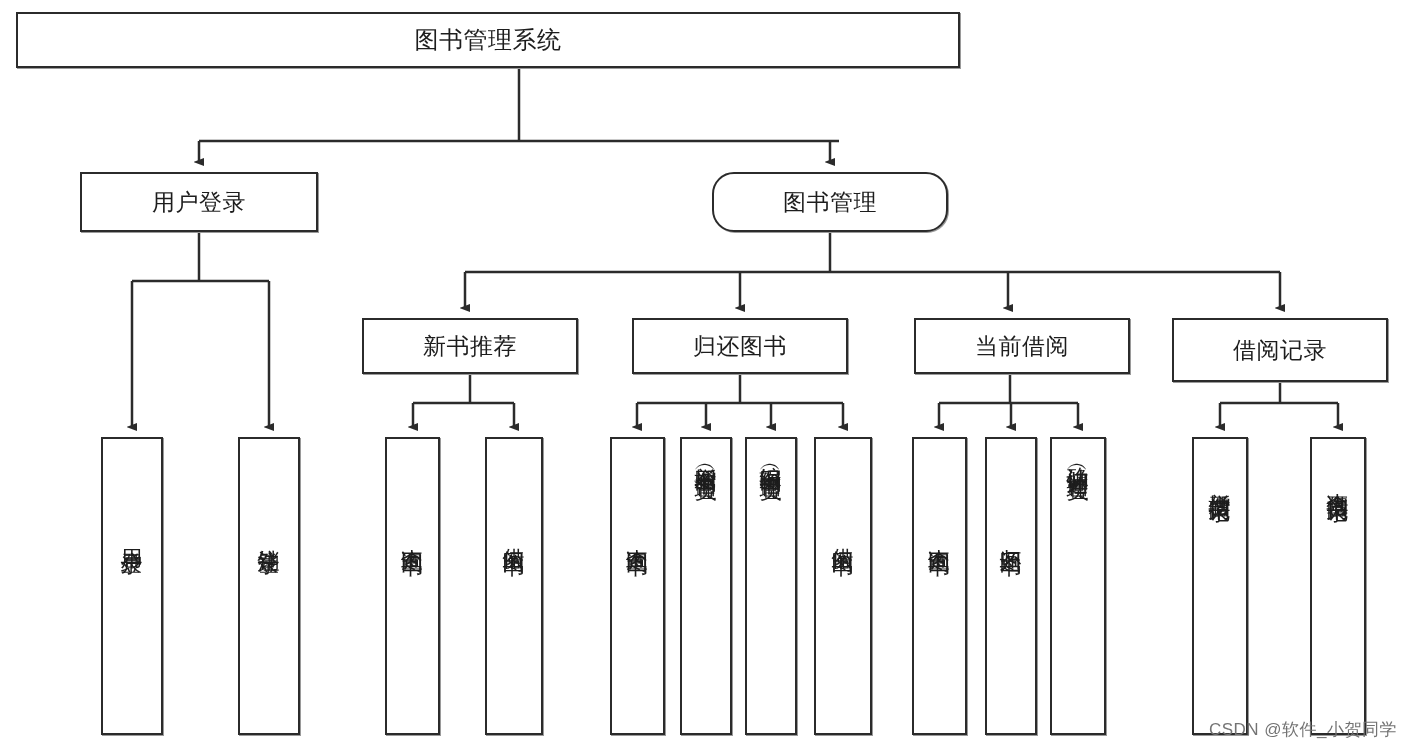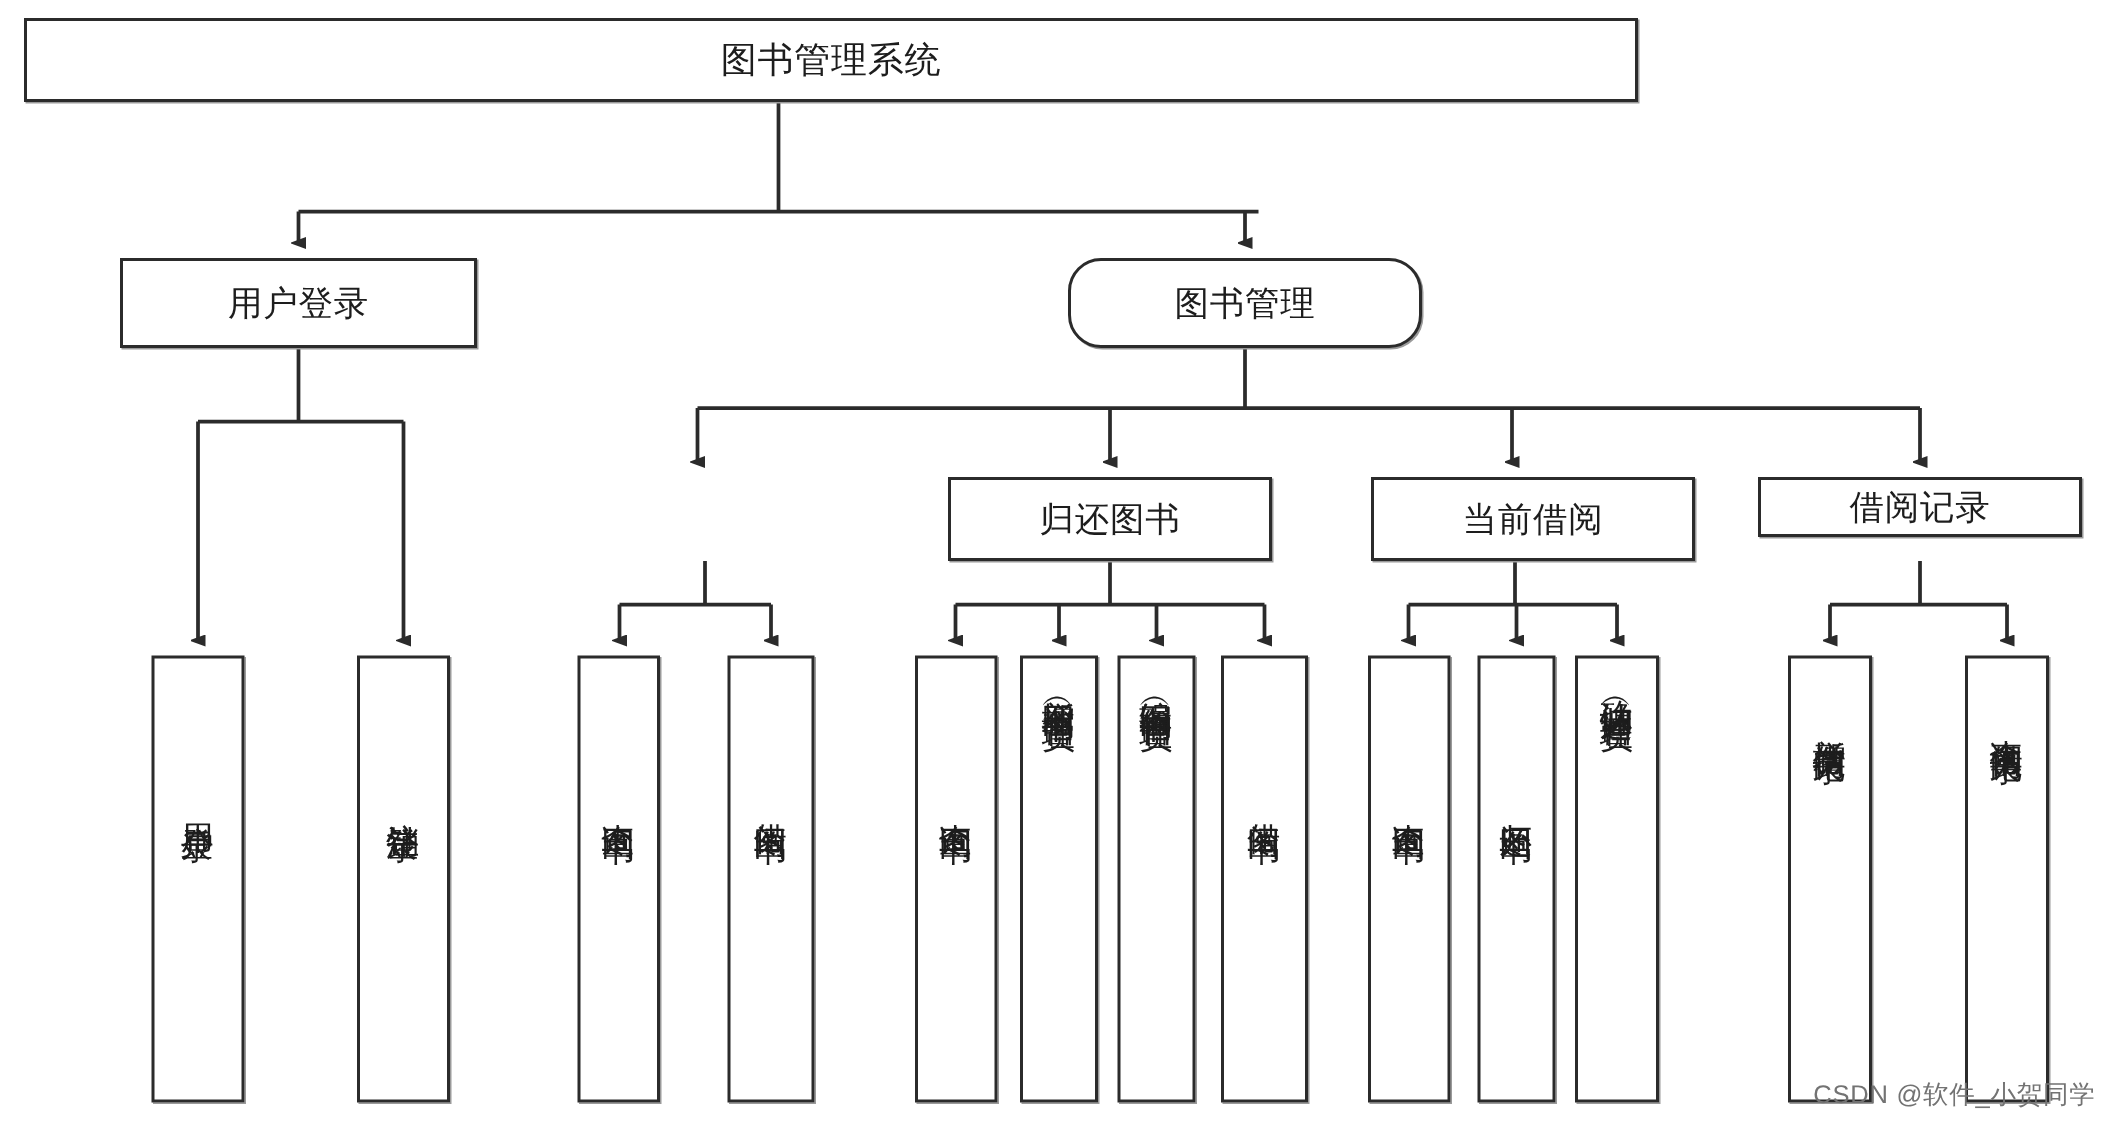--- a/index.html
+++ b/index.html
@@ -124,38 +124,41 @@
       <path d="M1011,403 L1011,427" marker-end="url(#arrow)"></path>
       <path d="M1078,403 L1078,427" marker-end="url(#arrow)"></path>
 
       <path d="M1280,374 L1280,403"></path>
       <path d="M1220,403 L1338,403"></path>
       <path d="M1220,403 L1220,427" marker-end="url(#arrow)"></path>
       <path d="M1338,403 L1338,427" marker-end="url(#arrow)"></path>
     </g>
   </svg>
 
-  <div class="node node-h node-root" style="left:16px; top:12px; width:1076px; height:56px;">
+  <div class="node node-h node-root" style="left:16px; top:12px; width:944px; height:56px;">
     <span>图书管理系统</span>
   </div>
 
   <div class="node node-h" style="left:80px; top:172px; width:238px; height:60px;">
     <span>用户登录</span>
   </div>
   <div class="node node-h" style="left:712px; top:172px; width:236px; height:60px;border-radius:22px;">
     <span>图书管理</span>
   </div>
 
+  <div class="node node-h" style="left:362px; top:318px; width:216px; height:56px;">
+    <span>新书推荐</span>
+  </div>
   <div class="node node-h" style="left:632px; top:318px; width:216px; height:56px;">
     <span>归还图书</span>
   </div>
   <div class="node node-h" style="left:914px; top:318px; width:216px; height:56px;">
     <span>当前借阅</span>
   </div>
-  <div class="node node-h" style="left:1172px; top:318px; width:216px; height:40px;">
+  <div class="node node-h" style="left:1172px; top:318px; width:216px; height:64px;">
     <span>借阅记录</span>
   </div>
 
   <div class="node node-v" style="left:101px; top:437px; width:62px; height:298px;">
     <span class="vlabel mid">用户登录</span>
   </div>
   <div class="node node-v" style="left:238px; top:437px; width:62px; height:298px;">
     <span class="vlabel mid">注销登录</span>
   </div>
   <div class="node node-v" style="left:385px; top:437px; width:55px; height:298px;">

